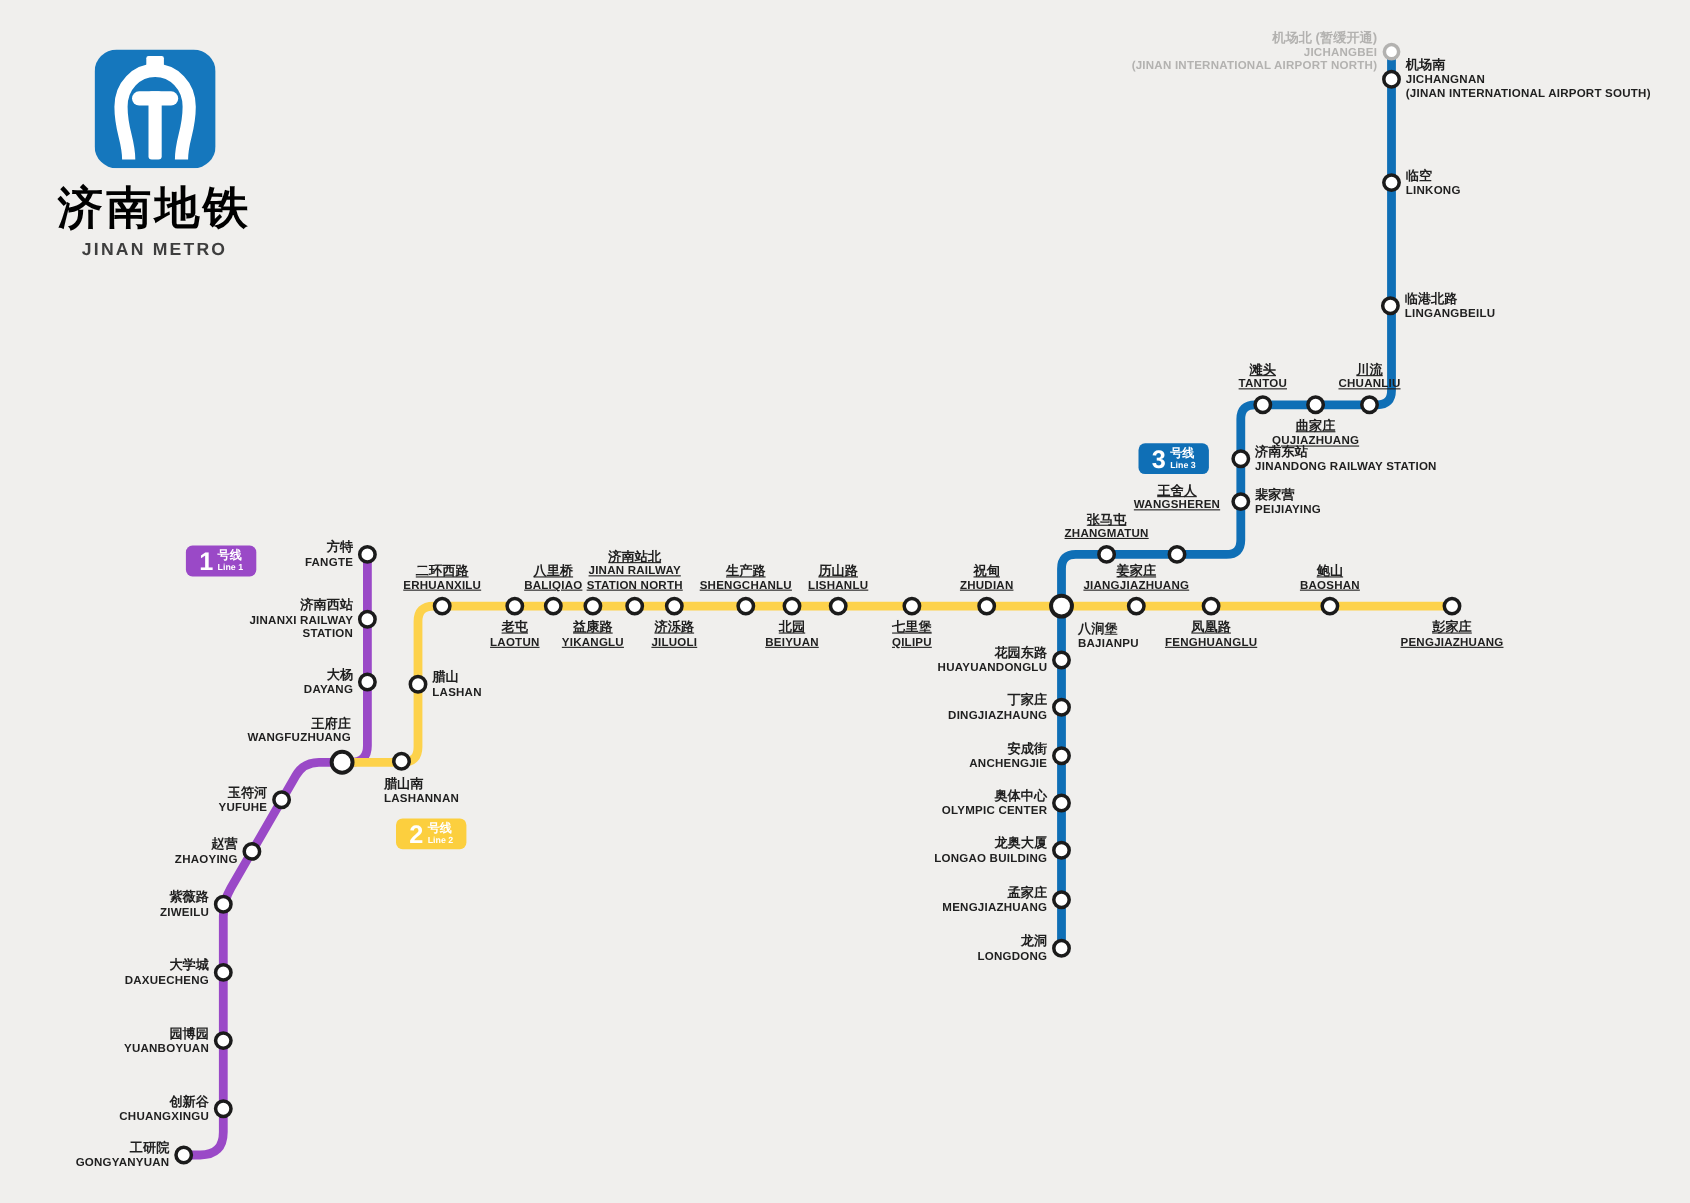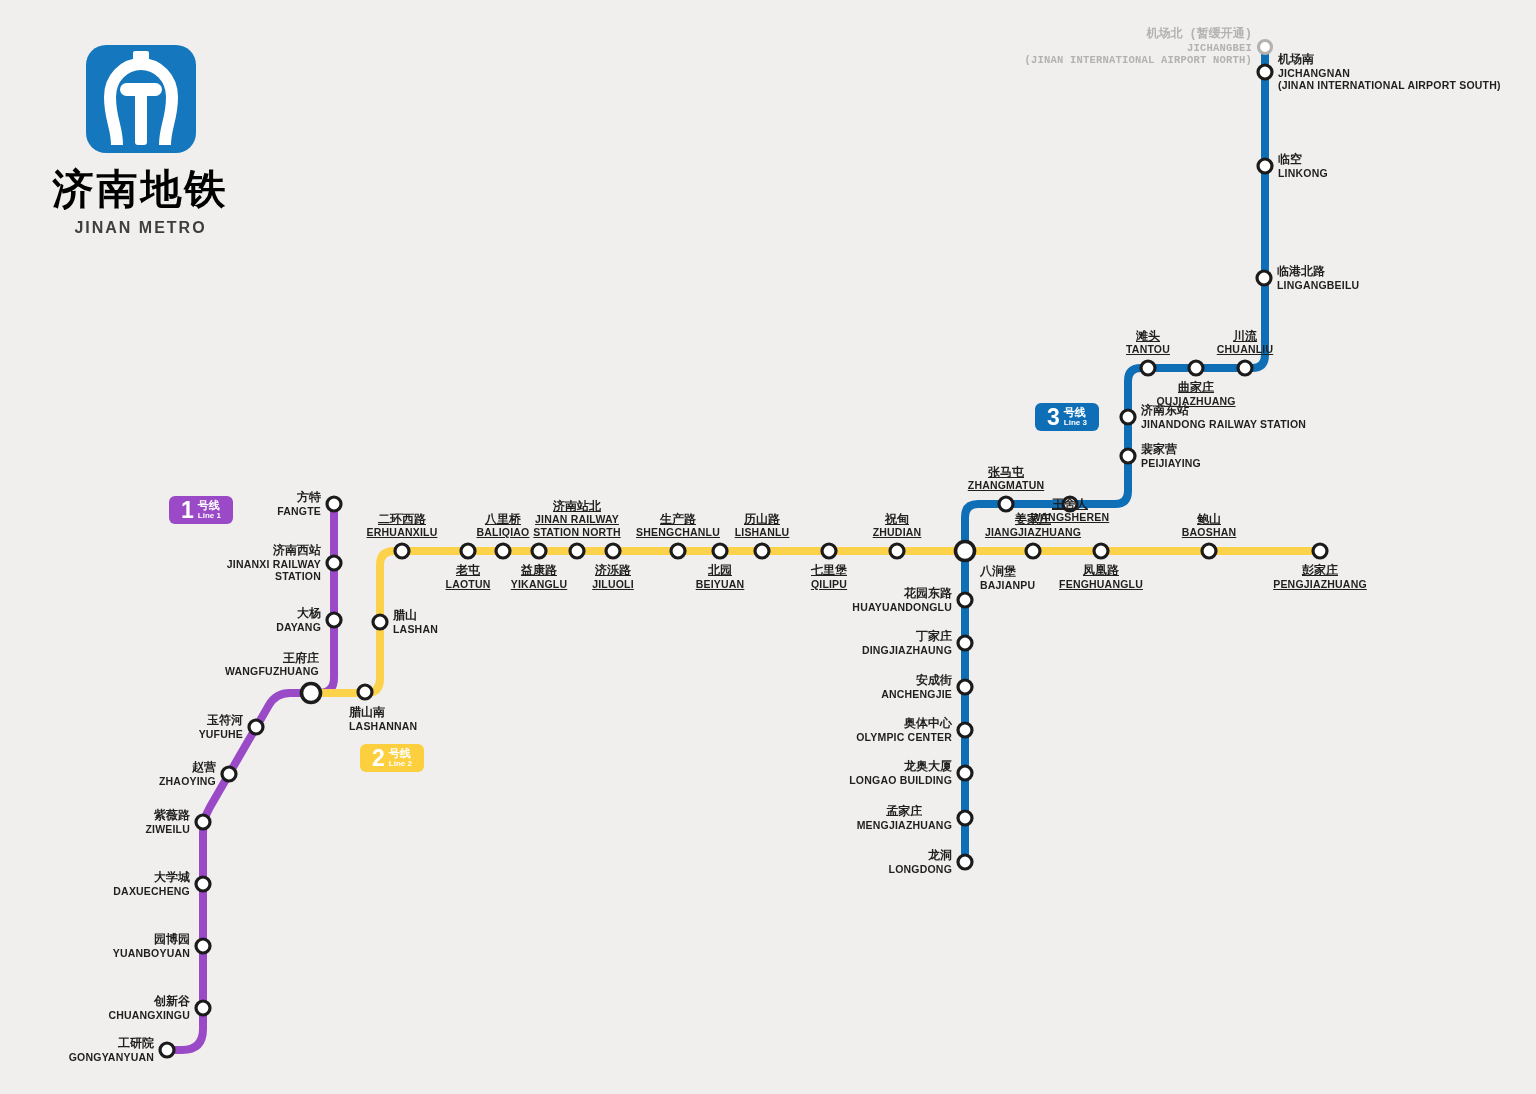--- a/index.html
+++ b/index.html
@@ -10,21 +10,21 @@
   }
   .map{position:relative;width:1536px;height:1094px;background:#f0efed;}
   #map-svg{position:absolute;left:0;top:0;}
   #labels,#badges{position:absolute;left:0;top:0;width:100%;height:100%;pointer-events:none;}
   .st-label{position:absolute;font-weight:700;color:#1f1f1f;white-space:nowrap;line-height:1.22;pointer-events:auto;}
   .st-label .zh{font-size:12px;}
   .st-label .en{font-size:10.5px;letter-spacing:0.2px;}
   .st-label.align-left{text-align:left;}
   .st-label.align-right{text-align:right;}
   .st-label.align-center{text-align:center;text-decoration:underline;}
-  .st-label.pending{color:#b3b2b0;font-family:Liberation Mono, monospace;}
+  .st-label.pending{color:#b3b2b0;}
   .badge{position:absolute;width:64px;height:28px;border-radius:6px;display:flex;align-items:center;justify-content:center;gap:4px;color:#fff;pointer-events:auto;}
   .badge-num{font-size:23px;font-weight:700;line-height:1;}
   .badge-col{display:flex;flex-direction:column;line-height:1;}
   .badge-zh{font-size:11px;font-weight:700;}
   .badge-en{font-size:8px;font-weight:700;margin-top:1px;}
   .logo{position:absolute;left:48px;top:45px;width:185px;text-align:center;}
   .logo-mark{width:110px;height:108px;margin:0 auto;}
   .logo-zh{font-size:41px;font-weight:800;color:#000000;letter-spacing:3px;margin-top:9px;white-space:nowrap;}
   .logo-en{font-size:16px;font-weight:700;color:#3e3e3e;letter-spacing:2px;margin-top:2px;white-space:nowrap;}
 </style>
@@ -230,21 +230,21 @@
         <div class="en">TANTOU</div>
       </div>
       <div class="st-label align-left" style="left: 1141px; top: 417px; transform: translateY(-50%);">
         <div class="zh">济南东站</div>
         <div class="en">JINANDONG RAILWAY STATION</div>
       </div>
       <div class="st-label align-left" style="left: 1141px; top: 456px; transform: translateY(-50%);">
         <div class="zh">裴家营</div>
         <div class="en">PEIJIAYING</div>
       </div>
-      <div class="st-label align-center" style="left: 1070px; bottom: 570px; transform: translateX(-50%); margin-top: 47px;">
+      <div class="st-label align-center" style="left: 1070px; bottom: 628px; transform: translateX(-50%); margin-top: 47px;">
         <div class="zh">王舍人</div>
         <div class="en">WANGSHEREN</div>
       </div>
       <div class="st-label align-center" style="left: 1006px; bottom: 602px; transform: translateX(-50%);">
         <div class="zh">张马屯</div>
         <div class="en">ZHANGMATUN</div>
       </div>
       <div class="st-label align-left" style="left: 980px; top: 564px;">
         <div class="zh">八涧堡</div>
         <div class="en">BAJIANPU</div>
@@ -262,21 +262,21 @@
         <div class="en">ANCHENGJIE</div>
       </div>
       <div class="st-label align-right" style="right: 584px; top: 730px; transform: translateY(-50%);">
         <div class="zh">奥体中心</div>
         <div class="en">OLYMPIC CENTER</div>
       </div>
       <div class="st-label align-right" style="right: 584px; top: 773px; transform: translateY(-50%);">
         <div class="zh">龙奥大厦</div>
         <div class="en">LONGAO BUILDING</div>
       </div>
-      <div class="st-label align-right" style="right: 584px; top: 818px; transform: translateY(-50%); text-align: center;">
+      <div class="st-label align-right" style="right: 584px; top: 818px; transform: translateY(-50%);">
         <div class="zh">孟家庄</div>
         <div class="en">MENGJIAZHUANG</div>
       </div>
       <div class="st-label align-right" style="right: 584px; top: 862px; transform: translateY(-50%);">
         <div class="zh">龙洞</div>
         <div class="en">LONGDONG</div>
       </div>
     </div>
   <div id="badges">
       <div class="badge" style="left: 169px; top: 496px; background: rgb(154, 73, 199);">

